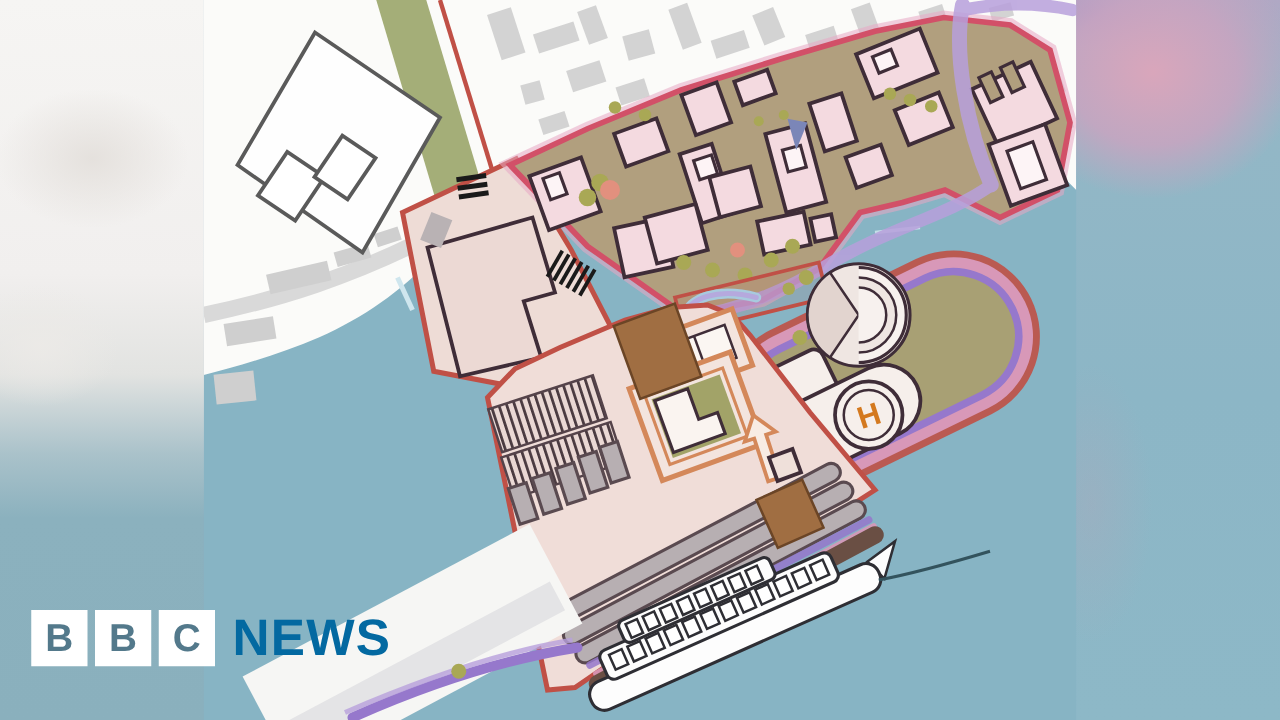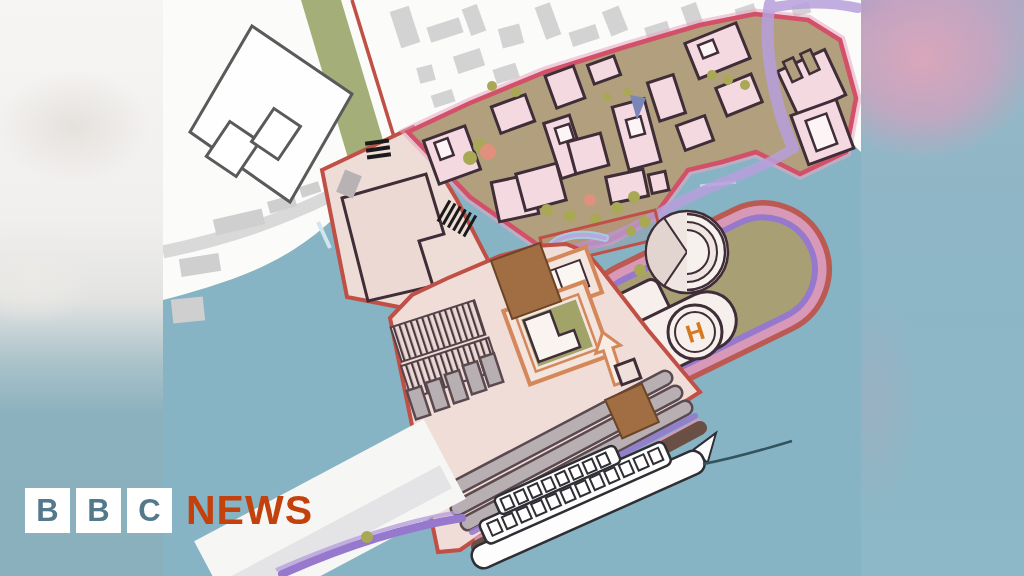--- a/index.html
+++ b/index.html
@@ -16,21 +16,21 @@
       radial-gradient(ellipse 70px 160px at 8% 70%, rgba(190,160,180,.25), rgba(190,160,180,0) 70%),
       linear-gradient(180deg,#b0a8c4 0%,#93b7c6 16%,#8cb6c6 55%,#8db8c7 100%);}
   svg.map{position:absolute;left:0;top:0;}
   .cb{fill:var(--context_building);}
   .sb{fill:#cfcfcf;}
   .pb{fill:var(--building_pink);stroke:var(--outline_dark);stroke-width:3;}
   .tree{fill:var(--tree_olive);}
   .bbc-logo{position:absolute;left:25px;top:487px;display:flex;align-items:center;z-index:5;}
   .bbc-block{width:45px;height:45px;margin-right:6px;background:#fff;display:flex;align-items:center;justify-content:center;
     font-weight:bold;font-size:31px;color:var(--logo_letter);}
-  .bbc-wordmark{color:#c2410c;font-weight:bold;font-size:41px;letter-spacing:1px;margin-left:8px;}
+  .bbc-wordmark{color:#0369a1;font-weight:bold;font-size:41px;letter-spacing:1px;margin-left:8px;}
 </style>
 </head>
 <body>
 
 <div class="frame">
   <div class="bg-left"></div>
   <div class="bg-right"></div>
 
   <svg class="map" width="1024" height="576" viewBox="0 0 1024 576">
     <defs>

